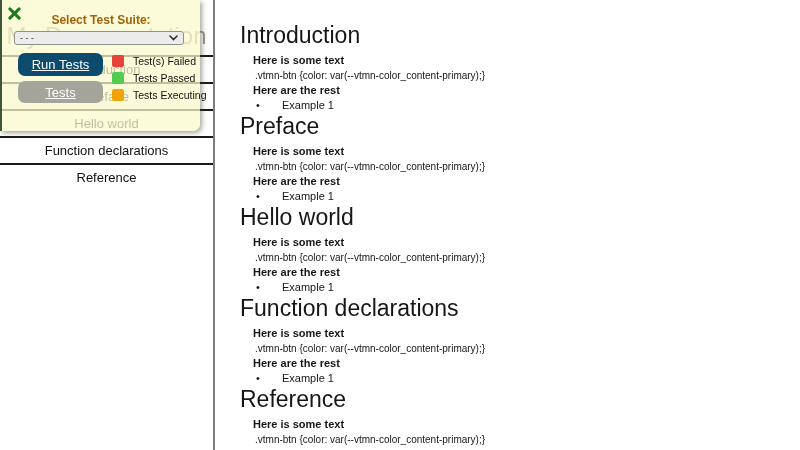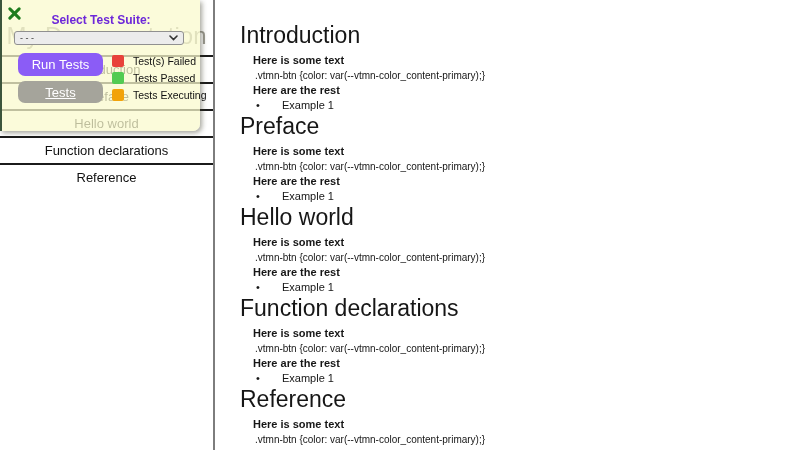--- a/index.html
+++ b/index.html
@@ -72,41 +72,41 @@
     z-index: 10;
   }
   .close {
     position: absolute; left: 6px; top: 7px;
     width: 13px; height: 13px;
     cursor: pointer;
   }
   .panel-label {
     position: absolute; top: 13px; left: 0; right: 0;
     text-align: center;
-    font-size: 12px; font-weight: 700; color: #6d28d9;
+    font-size: 12px; font-weight: 700; color: #a16207;
   }
   .suite-select {
     position: absolute; left: 12px; top: 31px;
     width: 170px; height: 14px;
     background: #ececec;
     border: 1px solid #909090;
     border-radius: 3px;
     display: flex; align-items: center; justify-content: space-between;
     padding: 0 5px;
     font-size: 9px; color: #333;
     cursor: pointer;
   }
   .btn {
     position: absolute; left: 16px; width: 85px;
     border: none; border-radius: 7px;
     color: #ffffff; font-size: 13px;
     font-family: inherit;
     cursor: pointer;
   }
-  .btn.run   { top: 53px; height: 23px; background: #8b5cf6; }
+  .btn.run   { top: 53px; height: 23px; background: #0c4a6e; text-decoration: underline; }
   .btn.tests { top: 81px; height: 22px; background: #a5a49b; text-decoration: underline; }
   .legend { position: absolute; left: 110px; top: 55px; }
   .legend-row { display: flex; align-items: flex-start; height: 12px; margin-bottom: 5px; }
   .swatch { width: 12px; height: 12px; border-radius: 2px; margin-right: 9px; flex: none; }
   .legend-label { font-size: 10.5px; color: #111; white-space: nowrap; }
   .help {
     position: absolute; top: 110px; left: 0; right: 0;
     text-align: center;
     font-size: 11px; font-weight: 700; color: #151515;
     text-decoration: underline;

